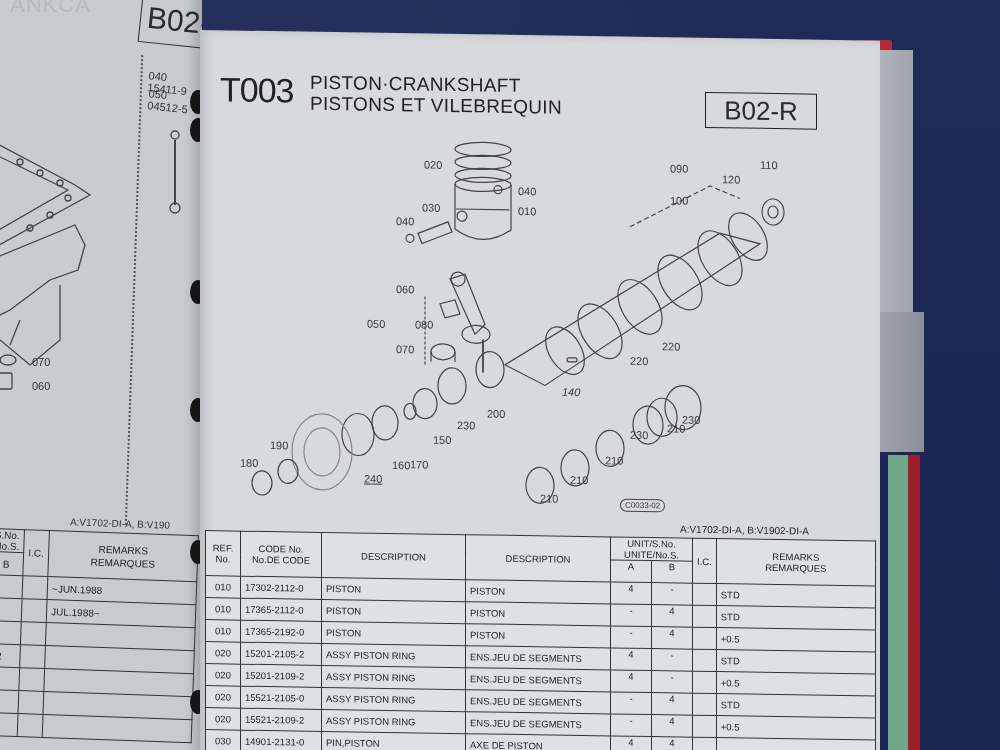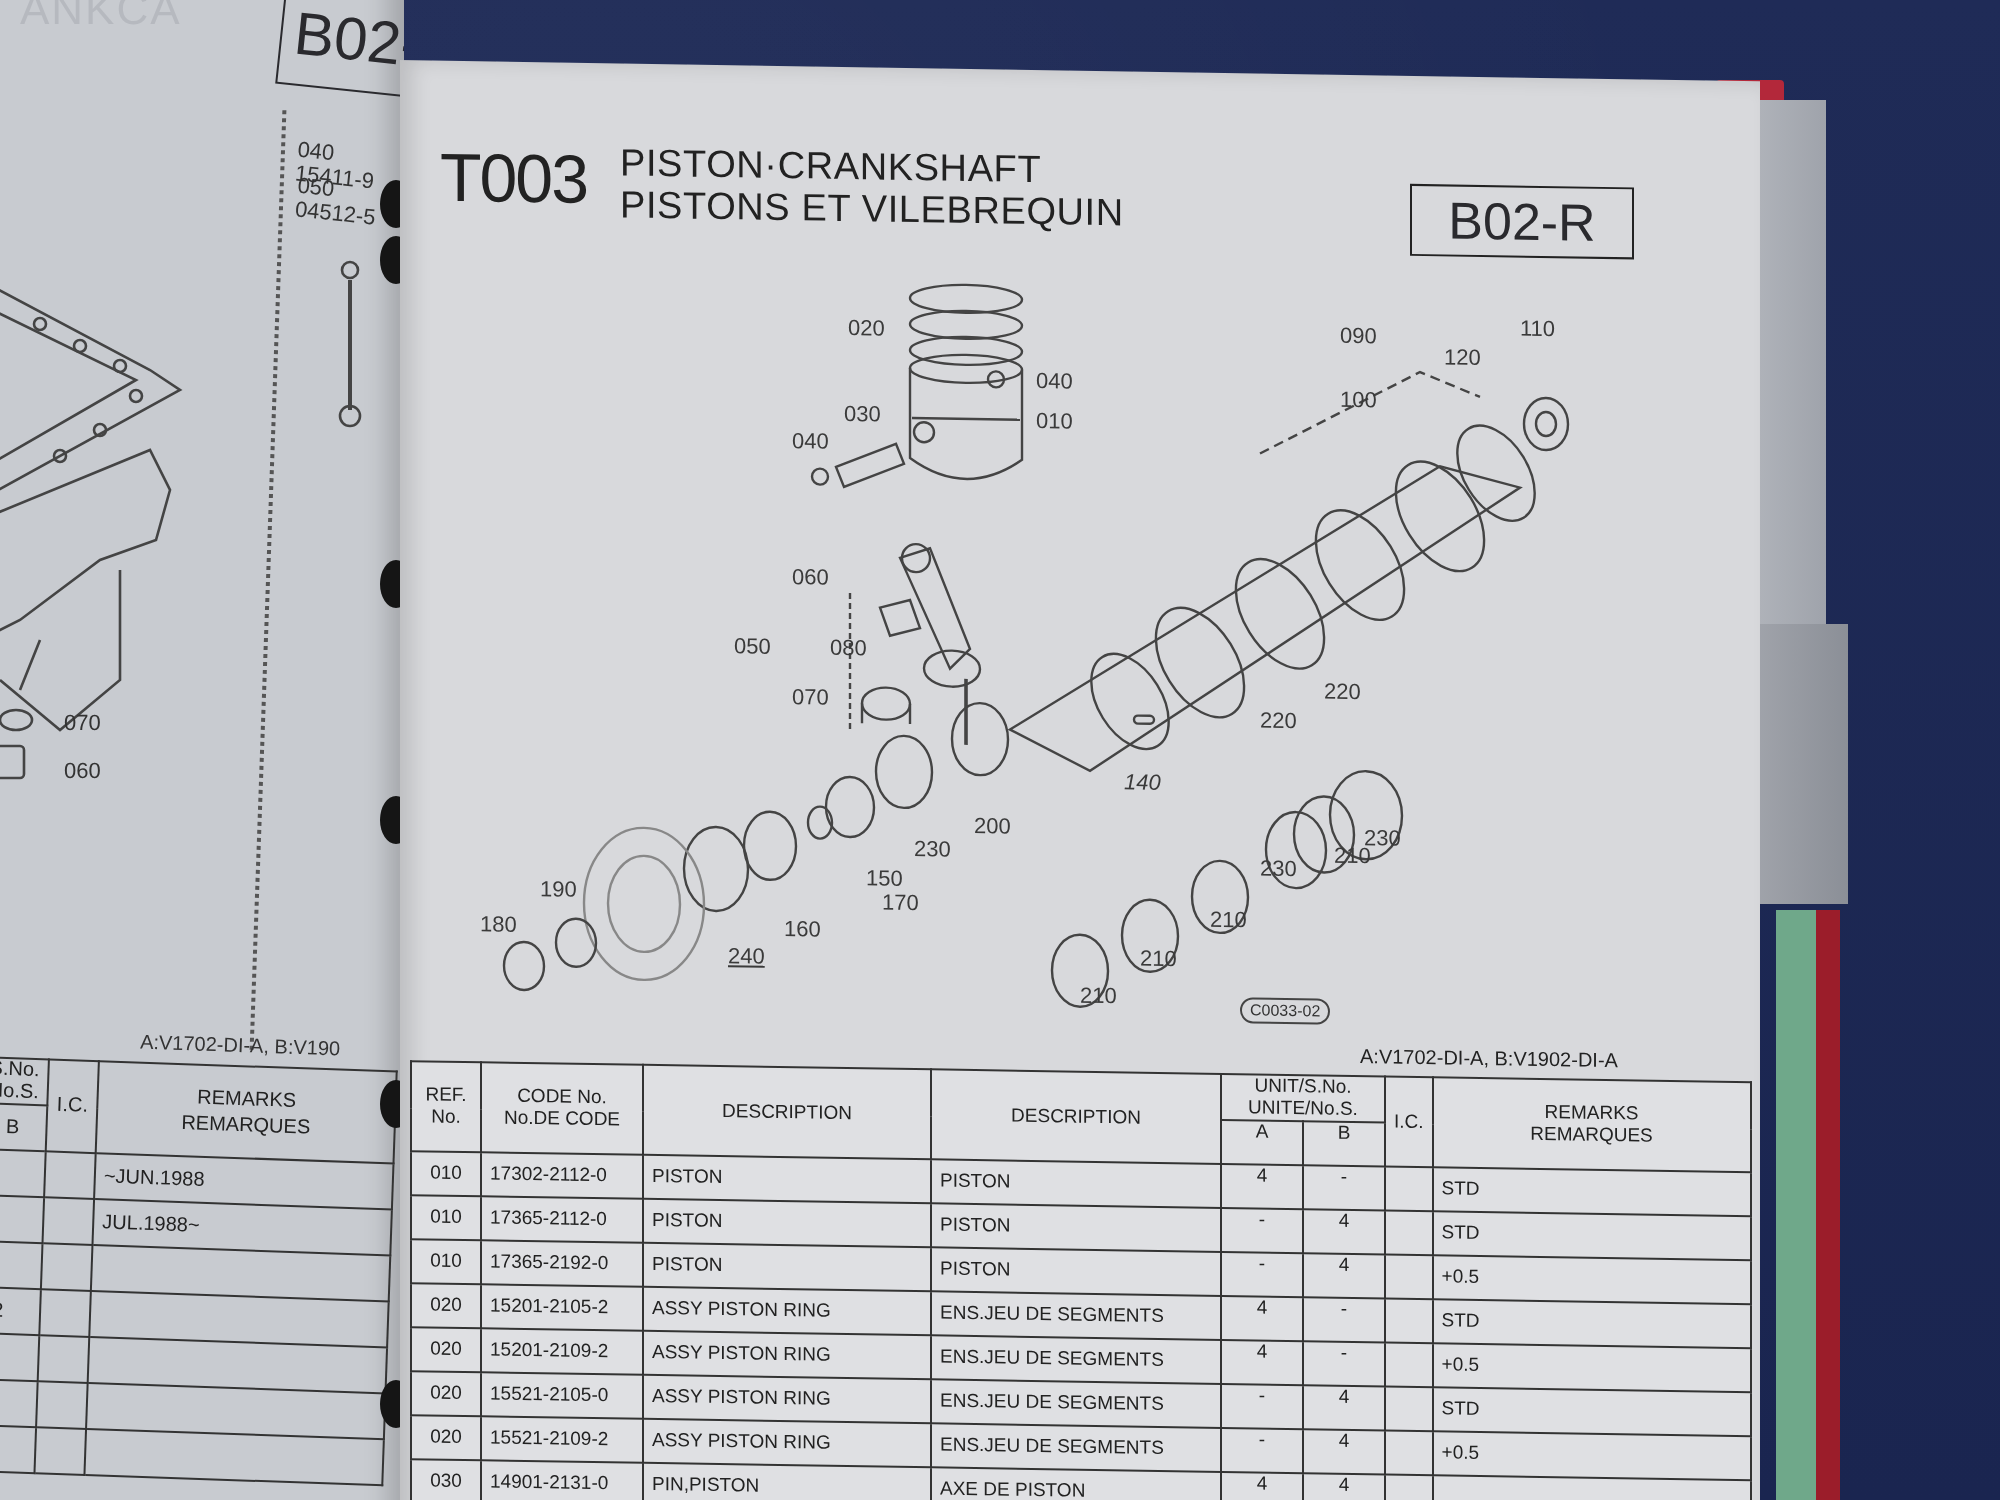--- a/index.html
+++ b/index.html
@@ -225,21 +225,21 @@
   <div class="callout" style="left:470px;top:125px;">090</div>
   <div class="callout" style="left:470px;top:157px;">100</div>
   <div class="callout" style="left:560px;top:120px;">110</div>
   <div class="callout" style="left:512px;top:135px;margin-left:10px;">120</div>
   <div class="callout" style="left:362px;top:350px;font-style:italic;">140</div>
   <div class="callout" style="left:430px;top:318px;">220</div>
   <div class="callout" style="left:462px;top:303px;">220</div>
   <div class="callout" style="left:287px;top:373px;">200</div>
   <div class="callout" style="left:257px;top:385px;">230</div>
   <div class="callout" style="left:233px;top:400px;">150</div>
-  <div class="callout" style="left:210px;top:412px;margin-left:31px;">170</div>
+  <div class="callout" style="left:210px;top:425px;">170</div>
   <div class="callout" style="left:192px;top:426px;">160</div>
   <div class="callout" style="left:164px;top:440px;text-decoration:underline;">240</div>
   <div class="callout" style="left:70px;top:408px;">190</div>
   <div class="callout" style="left:40px;top:426px;">180</div>
   <div class="callout" style="left:482px;top:376px;">230</div>
   <div class="callout" style="left:467px;top:385px;">210</div>
   <div class="callout" style="left:430px;top:392px;">230</div>
   <div class="callout" style="left:405px;top:418px;">210</div>
   <div class="callout" style="left:370px;top:438px;">210</div>
   <div class="callout" style="left:340px;top:457px;">210</div>

